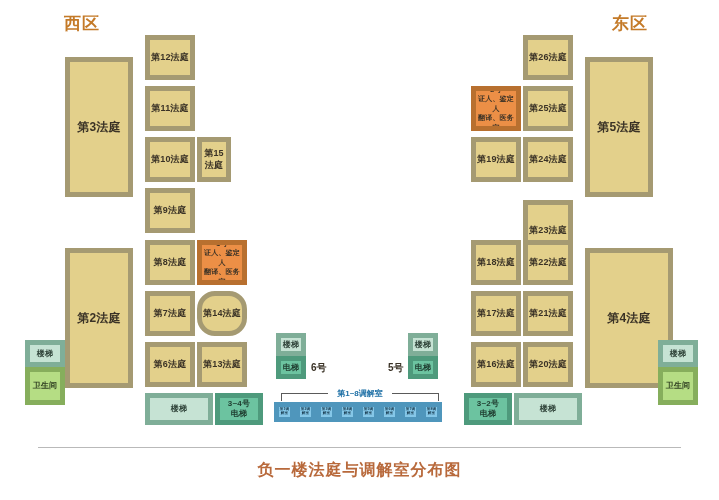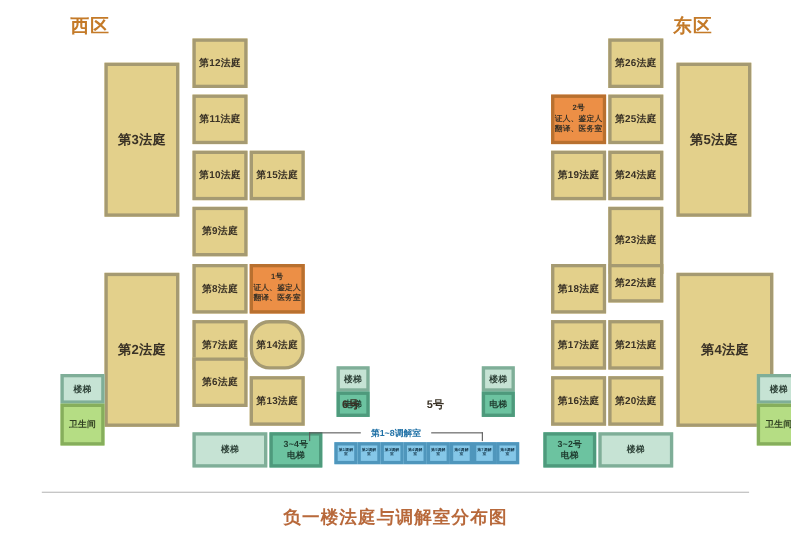--- a/index.html
+++ b/index.html
@@ -27,32 +27,31 @@
     font-weight: bold;
     color: #c47a28;
     letter-spacing: 1px;
     white-space: nowrap;
   }
 
   
   .room {
     position: absolute;
     box-sizing: border-box;
-    border: 3px solid #404040;
+    border: 5px solid #404040;
     display: flex;
     align-items: center;
     justify-content: center;
     text-align: center;
     color: #3a3226;
     font-size: 9px;
     font-weight: bold;
     line-height: 1.25;
     letter-spacing: 0.2px;
     overflow: hidden;
-    margin-left: 30px;
   }
   .court {
     background: #e3d08b;
     border-color: #a59a72;
   }
   .court-big {
     background: #e3d08b;
     border-color: #a59a72;
     font-size: 12px;
   }
@@ -134,36 +133,36 @@
 
   <div class="zone-label" style="left:64px; top:12px;text-align:center;">西区</div>
   <div class="zone-label" style="left:612px; top:12px;">东区</div>
 
   <div class="room court-big" style="left:65px; top:57px; width:68px; height:140px;">第3法庭</div>
   <div class="room court-big" style="left:65px; top:248px; width:68px; height:140px;">第2法庭</div>
 
   <div class="room court" style="left:145px; top:35px; width:50px; height:45px;">第12法庭</div>
   <div class="room court" style="left:145px; top:86px; width:50px; height:45px;">第11法庭</div>
   <div class="room court" style="left:145px; top:137px; width:50px; height:45px;">第10法庭</div>
-  <div class="room court" style="left:197px; top:137px; width:50px; height:45px;">第15法庭</div>
+  <div class="room court" style="left:197px; top:137px; width:34px; height:45px;">第15法庭</div>
   <div class="room court" style="left:145px; top:188px; width:50px; height:45px;">第9法庭</div>
 
   <div class="room court" style="left:145px; top:240px; width:50px; height:45px;">第8法庭</div>
   <div class="room special" style="left:197px; top:240px; width:50px; height:45px;">
     <div>
       <div>1号</div>
       <div>证人、鉴定人</div>
       <div>翻译、医务室</div>
     </div>
   </div>
 
   <div class="room court" style="left:145px; top:291px; width:50px; height:45px;">第7法庭</div>
   <div class="room court" style="left:197px; top:291px; width:50px; height:45px;border-radius:18px;">第14法庭</div>
 
-  <div class="room court" style="left:145px; top:325px; width:50px; height:45px;">第6法庭</div>
+  <div class="room court" style="left:145px; top:342px; width:50px; height:45px;">第6法庭</div>
   <div class="room court" style="left:197px; top:342px; width:50px; height:45px;">第13法庭</div>
 
   <div class="room stairs" style="left:145px; top:393px; width:68px; height:32px;">楼梯</div>
   <div class="room elevator" style="left:215px; top:393px; width:48px; height:32px;">
     <div>
       <div>3~4号</div>
       <div>电梯</div>
     </div>
   </div>
 
@@ -177,24 +176,24 @@
   <div class="room special" style="left:471px; top:86px; width:50px; height:45px;">
     <div>
       <div>2号</div>
       <div>证人、鉴定人</div>
       <div>翻译、医务室</div>
     </div>
   </div>
   <div class="room court" style="left:523px; top:86px; width:50px; height:45px;">第25法庭</div>
   <div class="room court" style="left:471px; top:137px; width:50px; height:45px;">第19法庭</div>
   <div class="room court" style="left:523px; top:137px; width:50px; height:45px;">第24法庭</div>
-  <div class="room court" style="left:523px; top:188px; width:50px; height:61px;">第23法庭</div>
+  <div class="room court" style="left:523px; top:200px; width:50px; height:61px;">第23法庭</div>
 
   <div class="room court" style="left:471px; top:240px; width:50px; height:45px;">第18法庭</div>
-  <div class="room court" style="left:523px; top:240px; width:50px; height:35px;">第22法庭</div>
+  <div class="room court" style="left:523px; top:240px; width:50px; height:45px;">第22法庭</div>
   <div class="room court" style="left:471px; top:291px; width:50px; height:45px;">第17法庭</div>
   <div class="room court" style="left:523px; top:291px; width:50px; height:45px;">第21法庭</div>
   <div class="room court" style="left:471px; top:342px; width:50px; height:45px;">第16法庭</div>
   <div class="room court" style="left:523px; top:342px; width:50px; height:45px;">第20法庭</div>
 
   <div class="room elevator" style="left:464px; top:393px; width:48px; height:32px;">
     <div>
       <div>3~2号</div>
       <div>电梯</div>
     </div>

